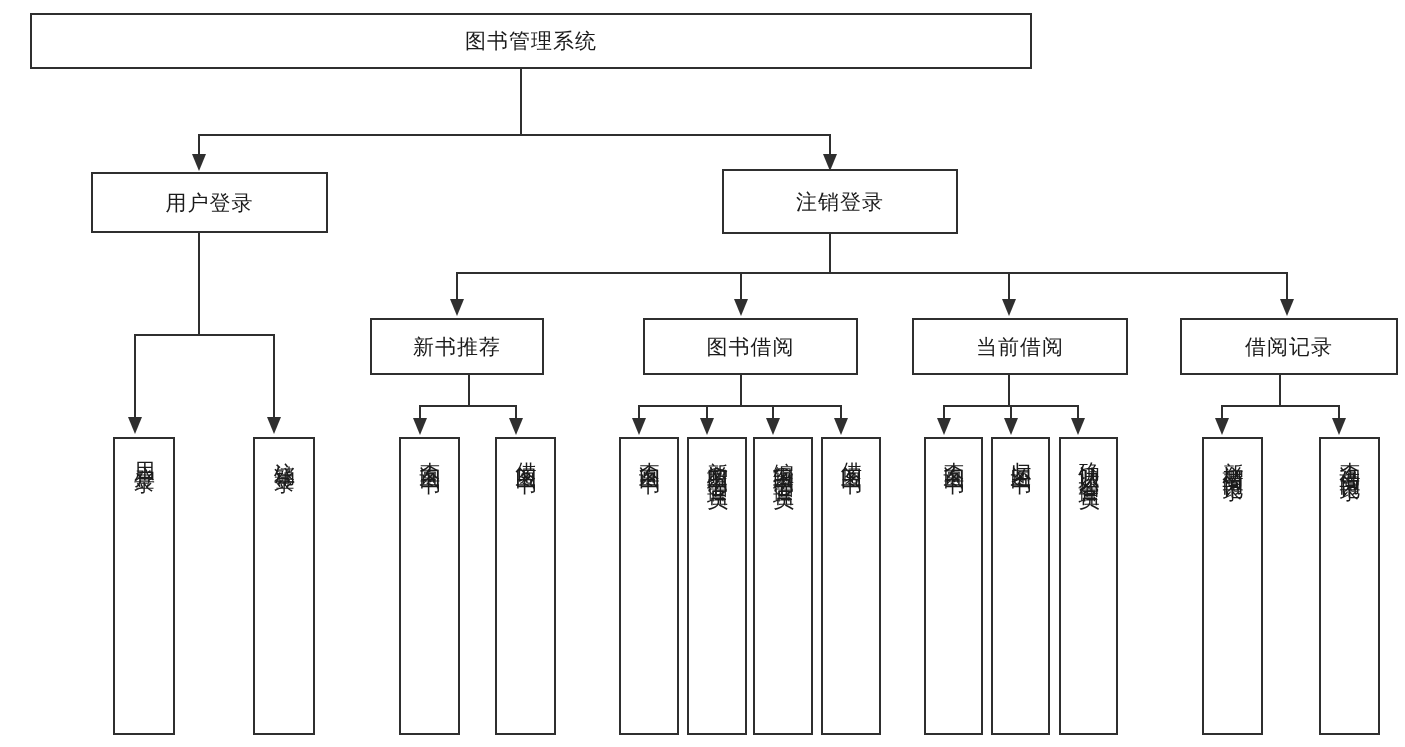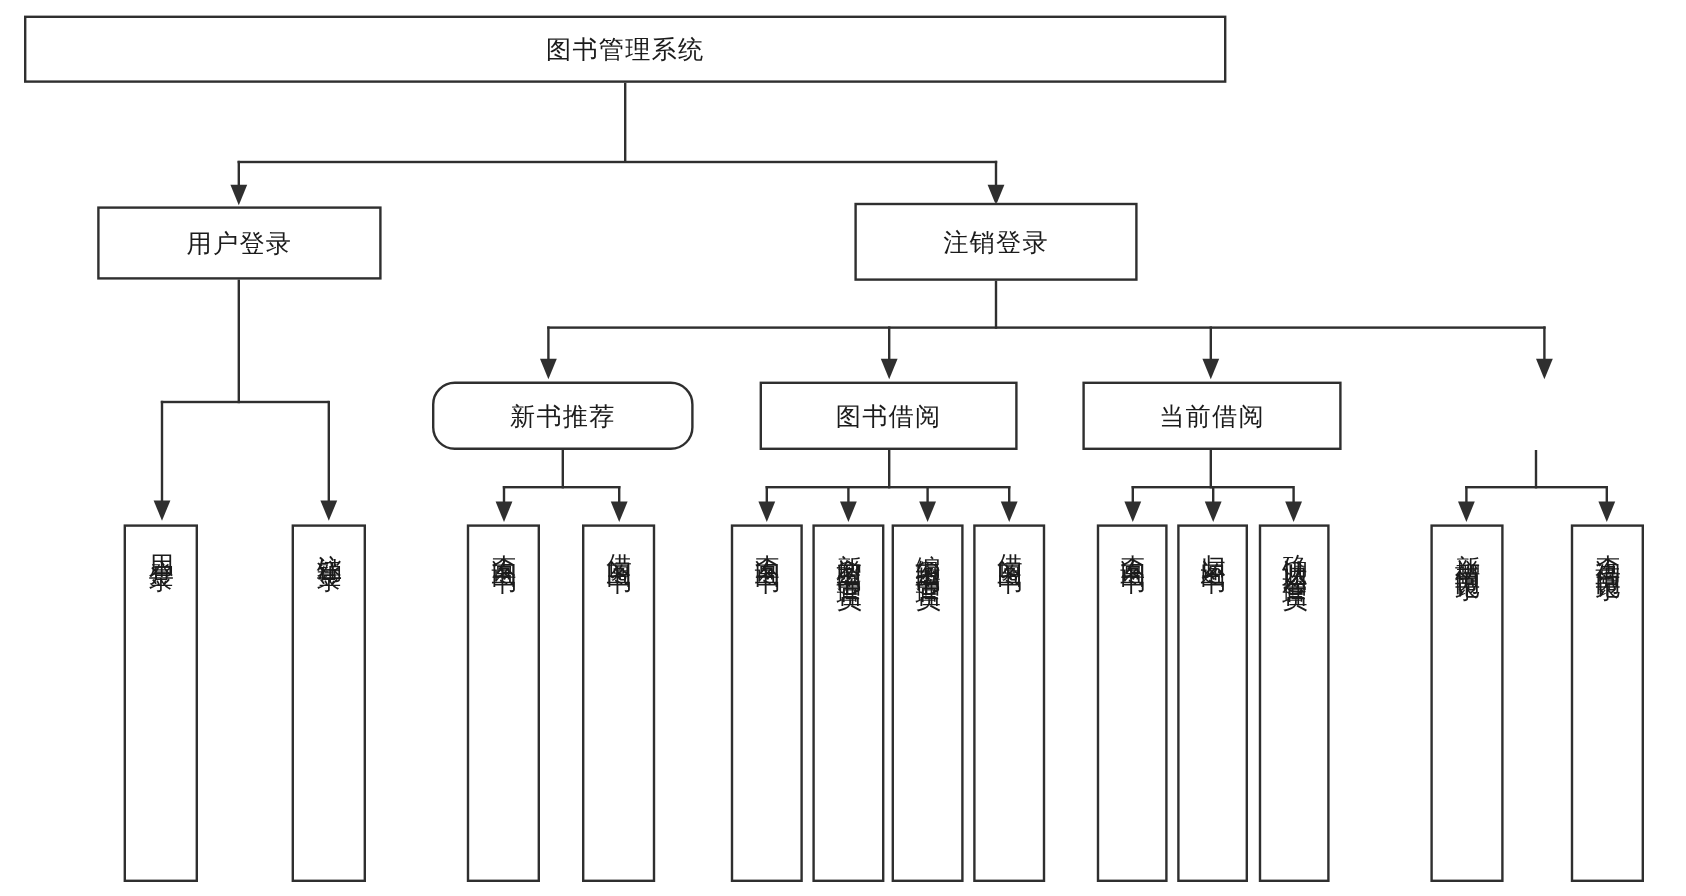--- a/index.html
+++ b/index.html
@@ -8,20 +8,21 @@
 
   .node{
     position:absolute;
     box-sizing:border-box;
     background:#ffffff;
     border:2px solid #2f2f2f;
     display:flex;
     align-items:center;
     justify-content:center;
     color:#1b1b1b;
+    margin-left:10px;
   }
   .node.h{            
     font-size:21px;
     letter-spacing:1px;
   }
   .node.v{            
     font-size:21px;
     align-items:flex-start;
     justify-content:center;
     padding-top:6px;
@@ -93,28 +94,31 @@
 
   <div class="ln v" style="left:456px;top:272px;height:28px;"></div>
   <div class="arrow" style="left:450px;top:299px;"></div>
   <div class="ln v" style="left:740px;top:272px;height:28px;"></div>
   <div class="arrow" style="left:734px;top:299px;"></div>
   <div class="ln v" style="left:1008px;top:272px;height:28px;"></div>
   <div class="arrow" style="left:1002px;top:299px;"></div>
   <div class="ln v" style="left:1286px;top:272px;height:28px;"></div>
   <div class="arrow" style="left:1280px;top:299px;"></div>
 
-  <div class="node h" style="left:360px;top:318px;width:218px;height:57px;border-radius:19px;">
+  <div class="node h" style="left:360px;top:318px;width:174px;height:57px;">
     <span>新书推荐</span>
   </div>
   <div class="node h" style="left:633px;top:318px;width:215px;height:57px;">
     <span>图书借阅</span>
   </div>
   <div class="node h" style="left:902px;top:318px;width:216px;height:57px;">
     <span>当前借阅</span>
+  </div>
+  <div class="node h" style="left:1170px;top:318px;width:218px;height:57px;">
+    <span>借阅记录</span>
   </div>
 
   <div class="ln v" style="left:468px;top:375px;height:32px;"></div>
   <div class="ln h" style="left:419px;top:405px;width:98px;"></div>
   <div class="ln v" style="left:419px;top:405px;height:14px;"></div>
   <div class="arrow" style="left:413px;top:418px;"></div>
   <div class="ln v" style="left:515px;top:405px;height:14px;"></div>
   <div class="arrow" style="left:509px;top:418px;"></div>
 
   <div class="ln v" style="left:740px;top:375px;height:32px;"></div>

